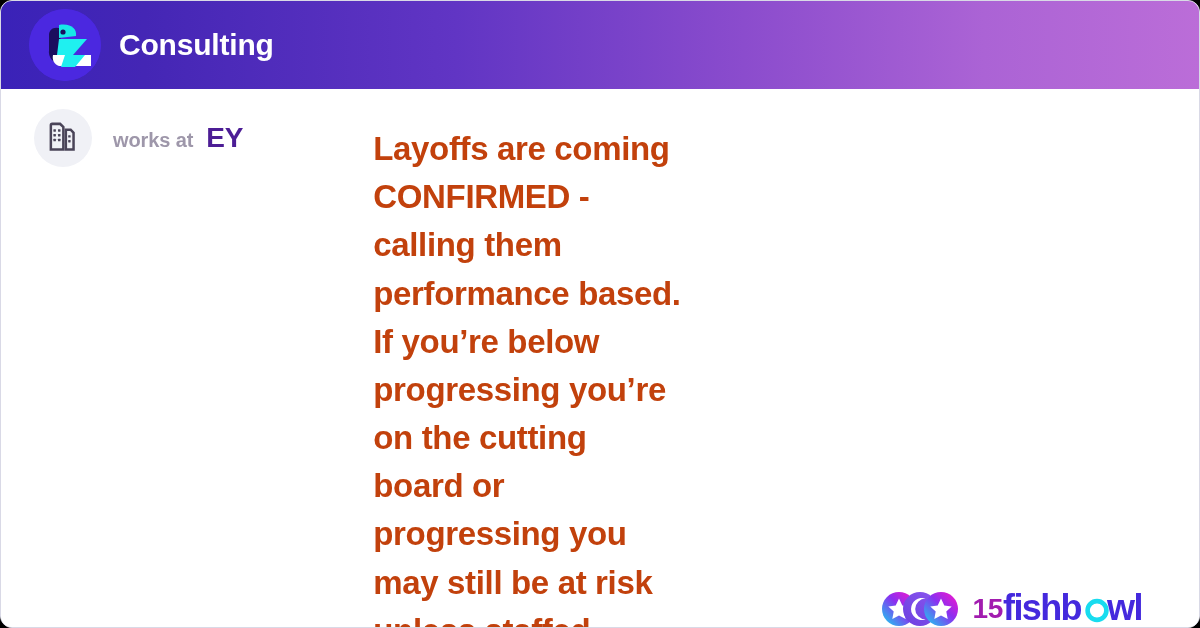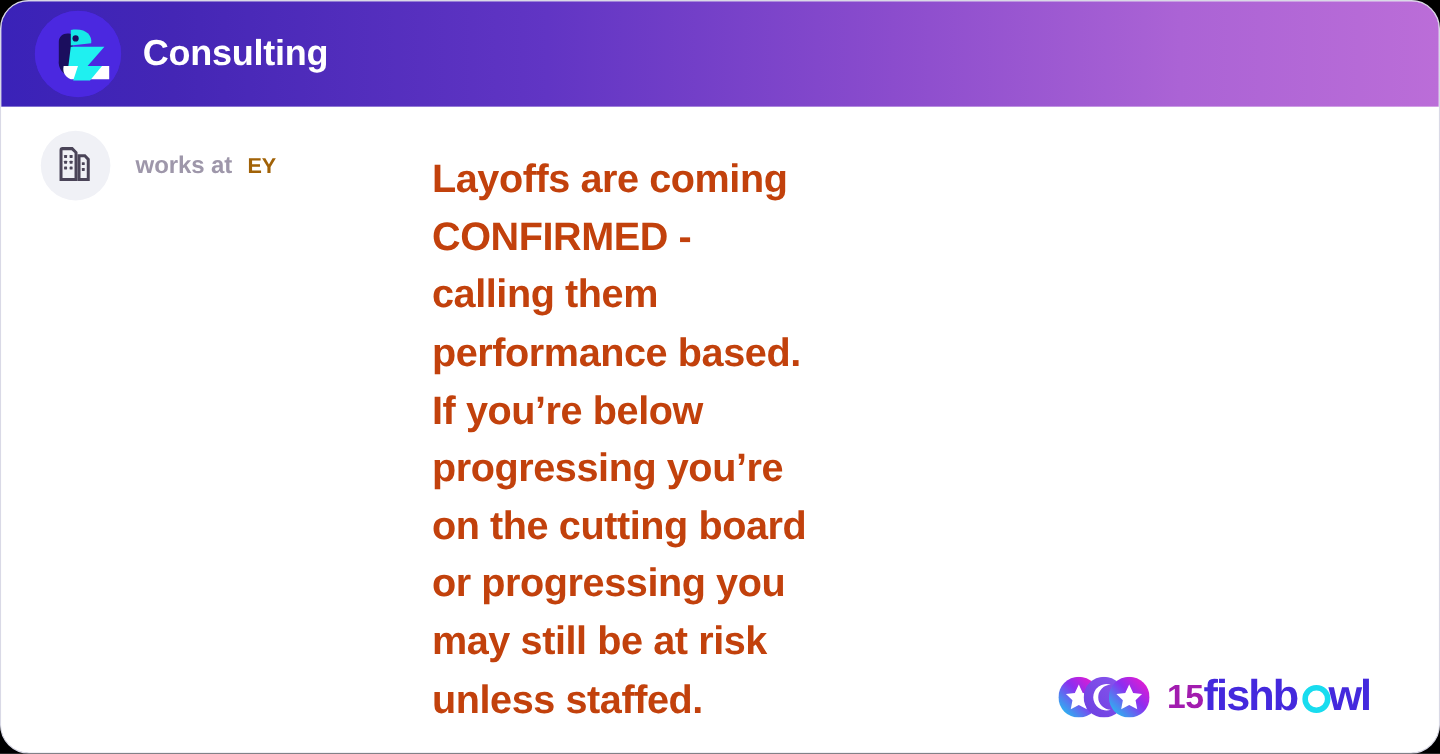--- a/index.html
+++ b/index.html
@@ -17,21 +17,21 @@
 
   .card {
     position: absolute;
     left: 0;
     top: 0;
     width: 1200px;
     height: 628px;
     box-sizing: border-box;
     background: #ffffff;
     border: 1px solid #d9d9e6;
-    border-radius: 24px;
+    border-radius: 12px;
     overflow: hidden;
     display: flex;
     flex-direction: column;
   }
 
   
   .header {
     position: relative;
     height: 88px;
     flex: 0 0 88px;
@@ -98,22 +98,22 @@
     align-items: baseline;
     white-space: nowrap;
   }
   .works-at {
     color: #9e97aa;
     font-size: 20px;
     font-weight: bold;
     letter-spacing: -0.1px;
   }
   .company {
-    color: #a16207;
-    font-size: 18px;
+    color: #4c1d95;
+    font-size: 28px;
     font-weight: bold;
     margin-left: 13px;
     letter-spacing: -0.2px;
   }
 
   .post-body {
     margin: 36px 70px 0 130px;
     color: #c2410c;
     font-size: 33px;
     font-weight: bold;

